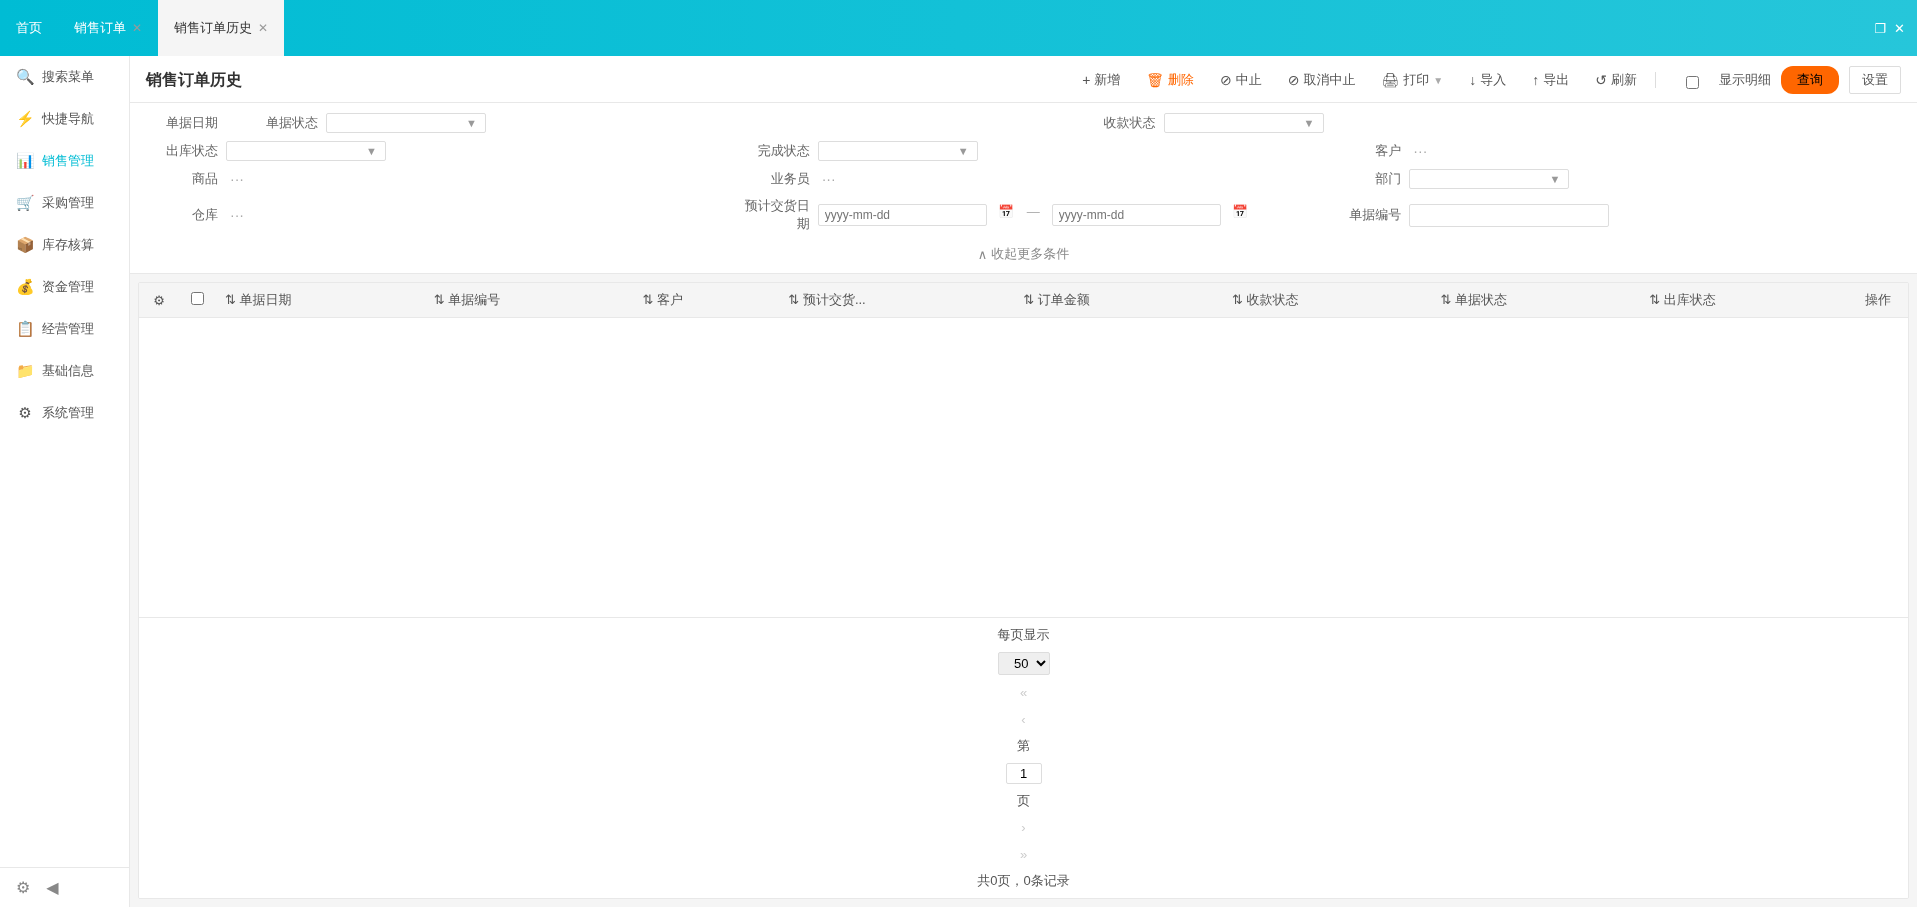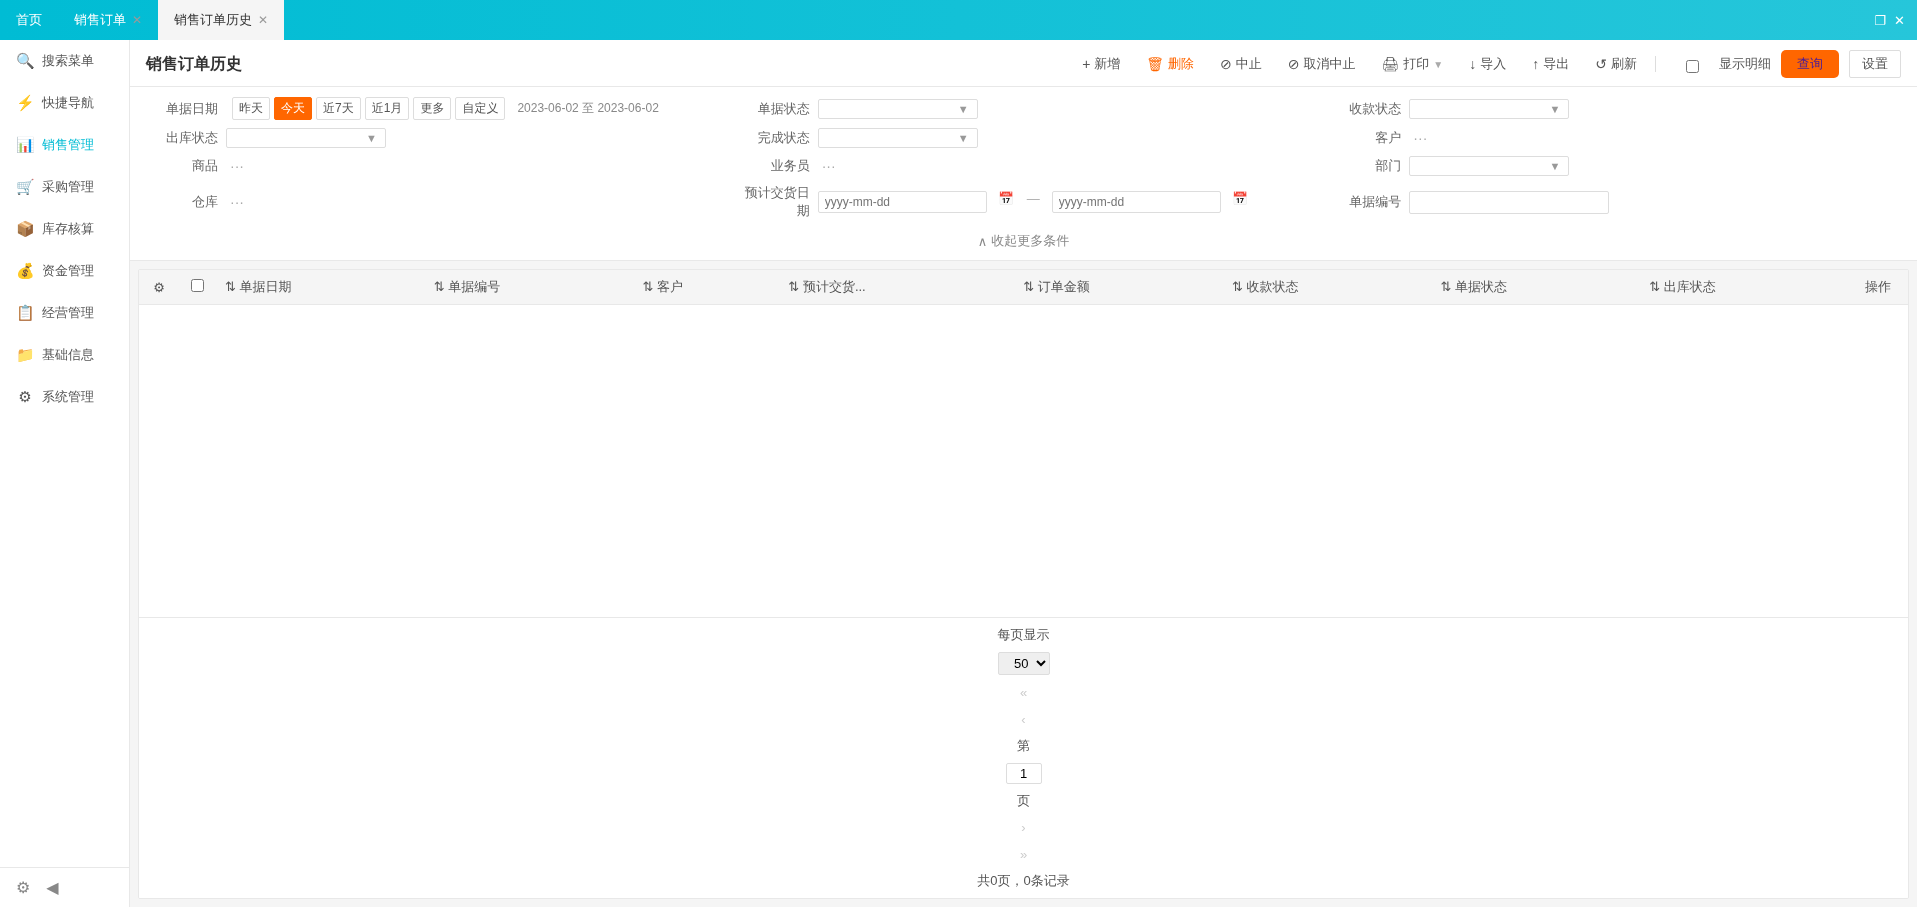--- a/index.html
+++ b/index.html
@@ -1,20 +1,20 @@
 <!DOCTYPE html>
 <html><head>
   <meta charset="utf-8">
   <style>
     * { box-sizing: border-box; margin: 0; padding: 0; font-family: 'Microsoft YaHei', sans-serif; font-size: 13px; }
     body { display: flex; flex-direction: column; height: 907px; width: 1917px; overflow: hidden; background: #f5f5f5; }
 
     
     .topbar {
-      height: 40px;
+      height: 56px;
       background: linear-gradient(90deg, #00bcd4, #26c6da);
       display: flex;
       align-items: center;
       padding: 0 0 0 0;
       color: white;
       flex-shrink: 0;
     }
     .topbar-tabs {
       display: flex;
       align-items: center;
@@ -115,25 +115,25 @@
       cursor: pointer;
       color: #555;
       font-size: 13px;
       border: none;
       background: none;
     }
     .toolbar-btn .btn-icon { font-size: 14px; }
     .toolbar-btn.orange { color: #ff6600; }
     .btn-query {
       background: #ff6600;
-      color: #4c1d95;
+      color: #000000;
       border: none;
       padding: 5px 16px;
       cursor: pointer;
-      border-radius: 5px;
+      border-radius: 12px;
       font-size: 13px;
     }
     .btn-settings {
       background: white;
       color: #555;
       border: 1px solid #ddd;
       padding: 4px 12px;
       cursor: pointer;
       border-radius: 2px;
       font-size: 13px;
@@ -440,31 +440,20 @@
         </label>
         <button class="btn-query">查询</button>
         <button class="btn-settings">设置</button>
       </div>
     </div>
 
     <div class="filter-area">
 
       <div class="filter-row">
         <span class="filter-label">单据日期</span>
-        <div class="filter-control">
-          <div class="date-quick-btns">
-            <button class="date-quick-btn">昨天</button>
-            <button class="date-quick-btn active">今天</button>
-            <button class="date-quick-btn">近7天</button>
-            <button class="date-quick-btn">近1月</button>
-            <button class="date-quick-btn">更多</button>
-            <button class="date-quick-btn">自定义</button>
-            <span class="date-range-text">2023-06-02 至 2023-06-02</span>
-          </div>
-        </div>
         <span class="filter-label" style="margin-left:20px;">单据状态</span>
         <div class="filter-col">
           <div class="select-control">
             <span></span>
             <span class="chevron">▼</span>
           </div>
         </div>
         <span class="filter-label" style="margin-left:20px;">收款状态</span>
         <div class="filter-col">
           <div class="select-control">

